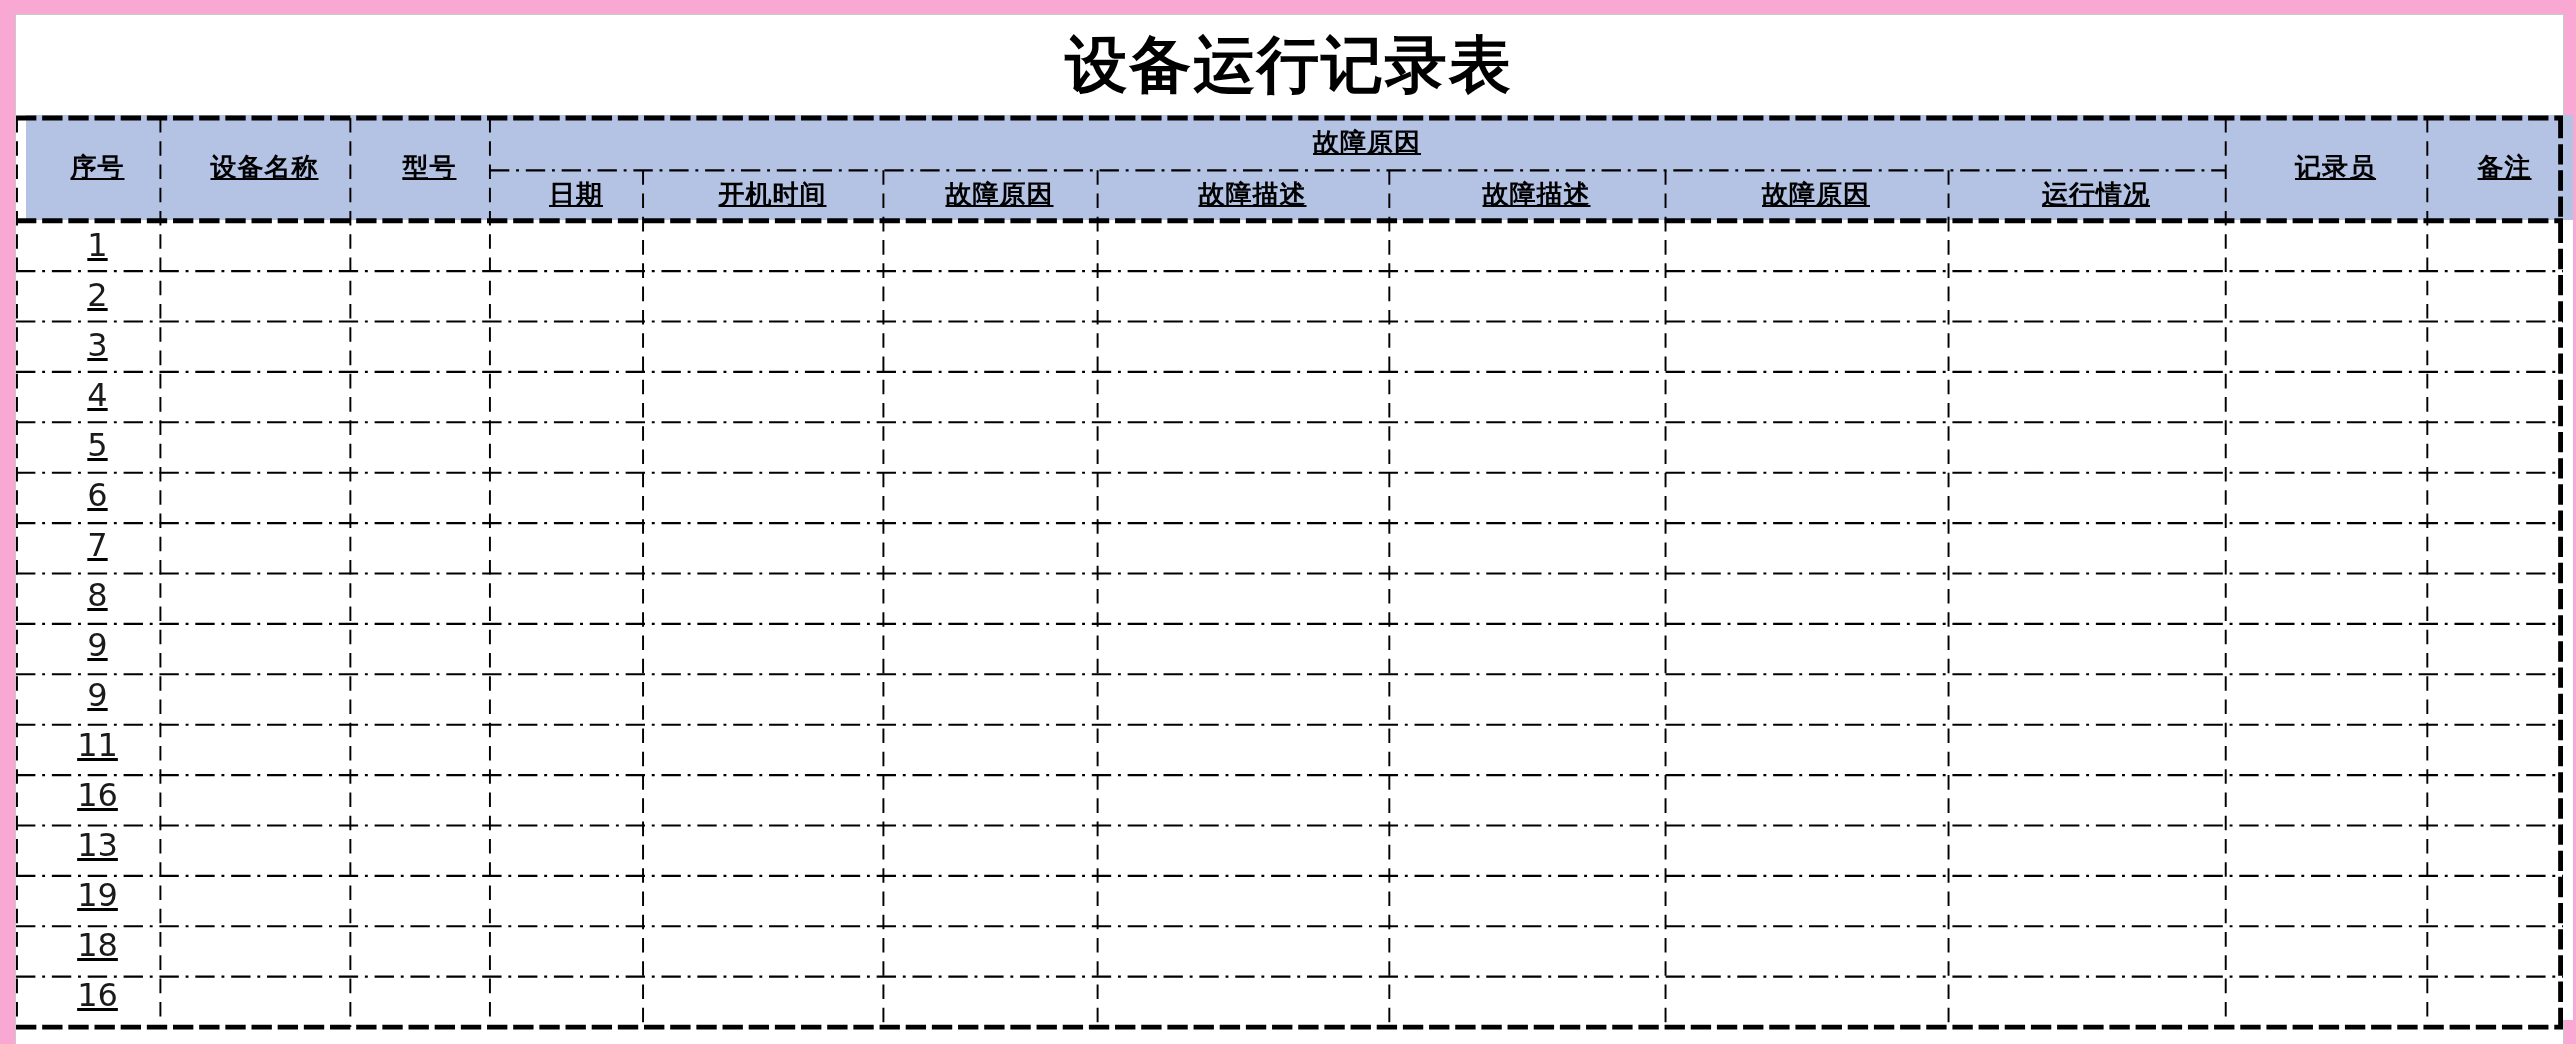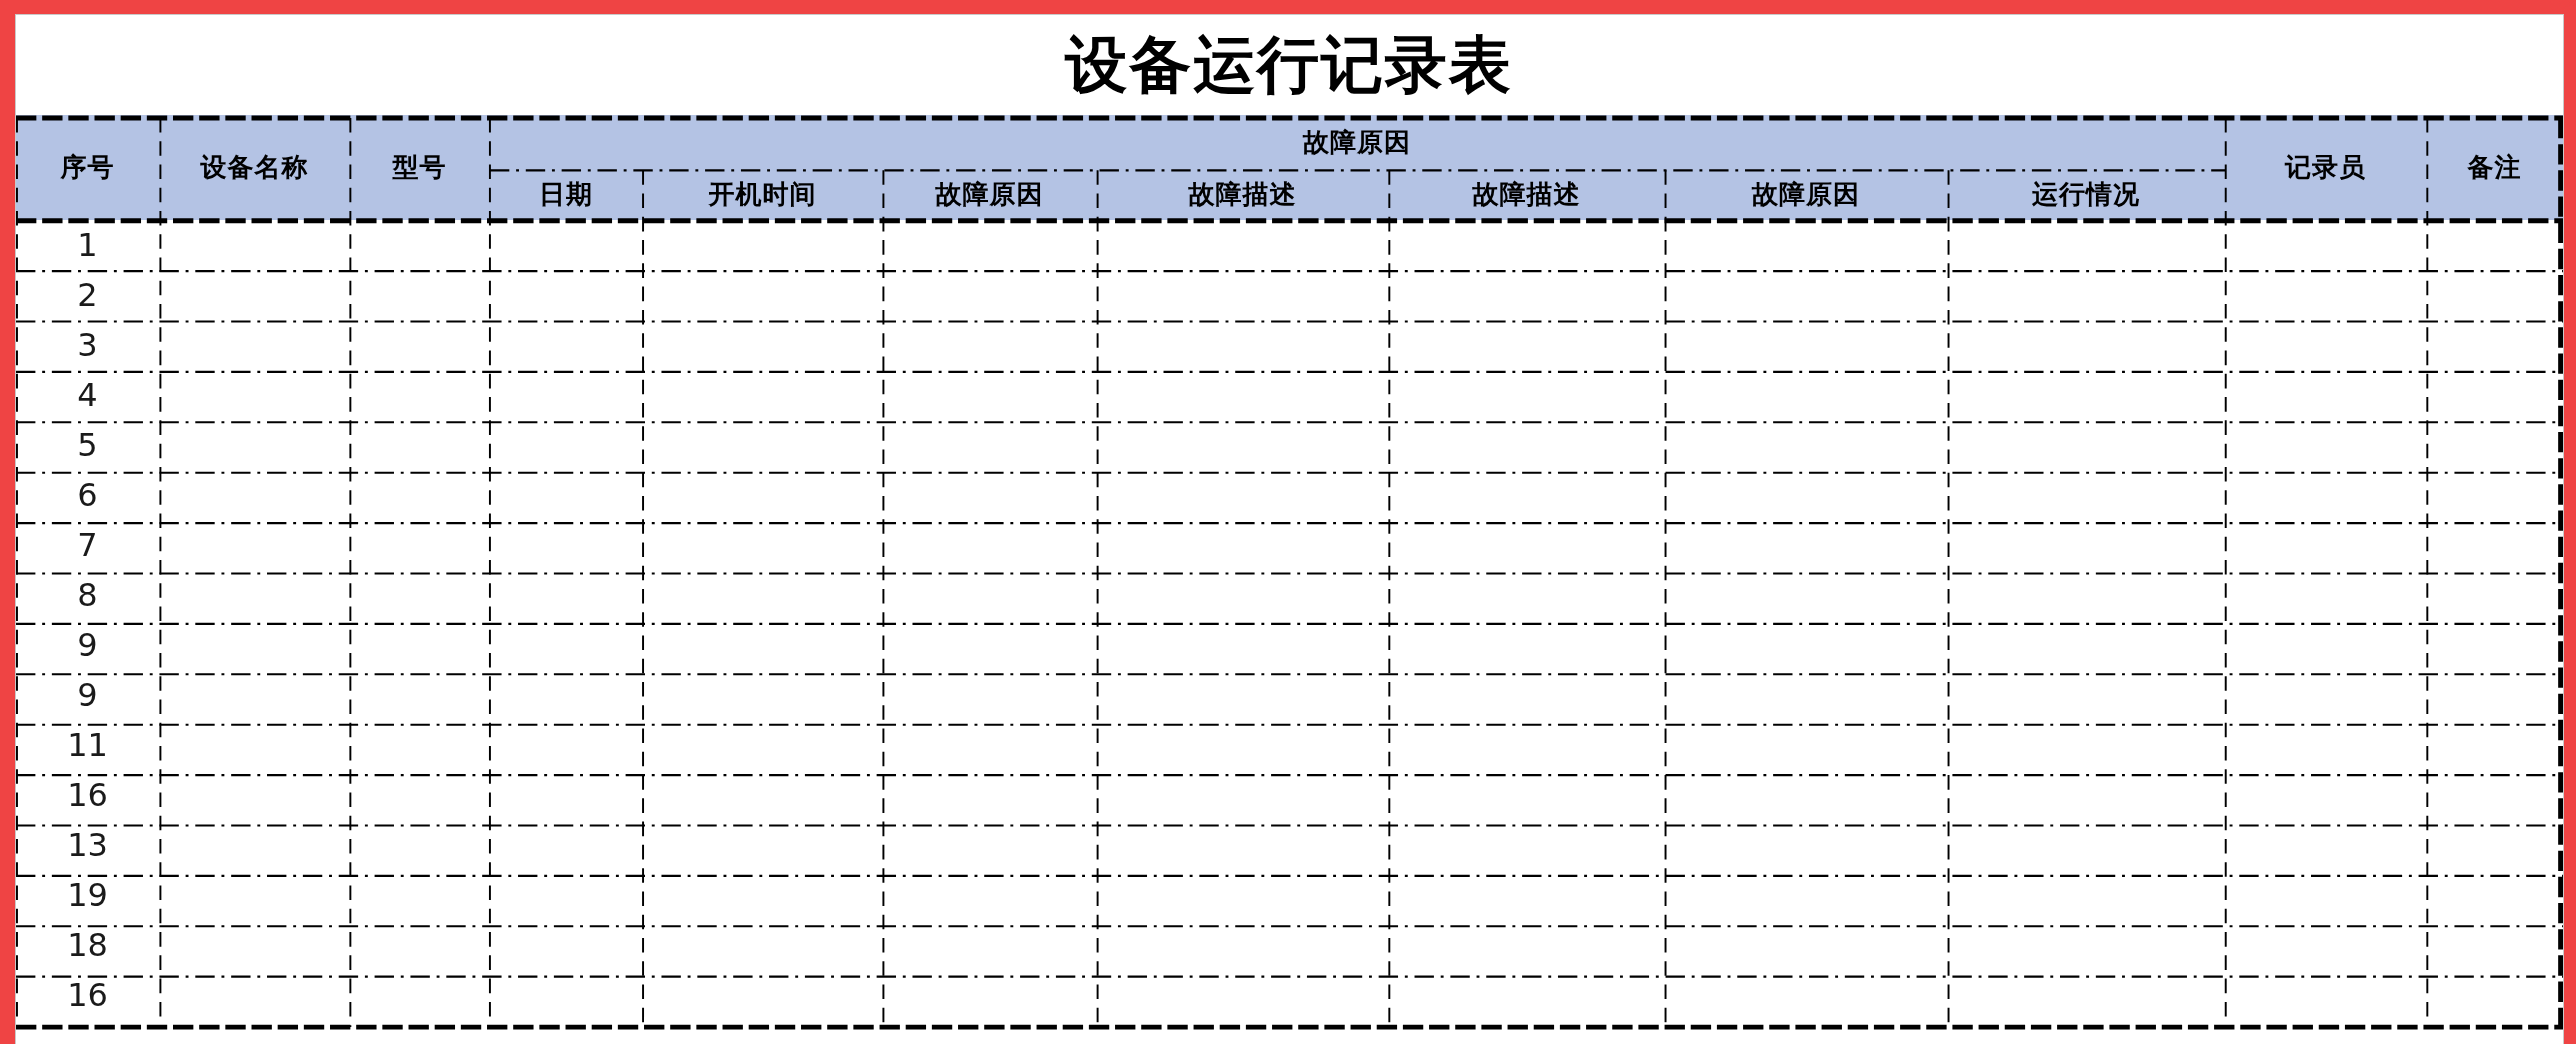--- a/index.html
+++ b/index.html
@@ -11,21 +11,21 @@
     --header-fill: #b4c3e4;
     --grid-color: #000000;
     --page-edge: #c9c9c9;
     --title-color: #000000;
     --number-color: #1a1a1a;
   }
   .canvas {
     position: relative;
     width: 2576px;
     height: 1045px;
-    background: #ef4444;
+    background: #f9a8d4;
     overflow: hidden;
   }
   .page {
     position: absolute;
     left: 14.5px;
     top: 13.6px;
     width: 2547px;
     height: 1031px;
     background: #ffffff;
     border-top: 1px solid var(--page-edge);
@@ -47,26 +47,27 @@
     letter-spacing: 1.9px;
     white-space: nowrap;
   }
   .table-wrap {
     position: relative;
     width: 2547px;
     height: 917px;
   }
   table.record {
     position: absolute;
-    left: 0;
+    left: 10px;
     top: 0;
     width: 2547px;
     border-collapse: collapse;
     table-layout: fixed;
     z-index: 1;
+    text-decoration: underline;
   }
   table.record th, table.record td {
     border: none;
     padding: 0;
     margin: 0;
     overflow: hidden;
     white-space: nowrap;
   }
   table.record thead th {
     background: var(--header-fill);

